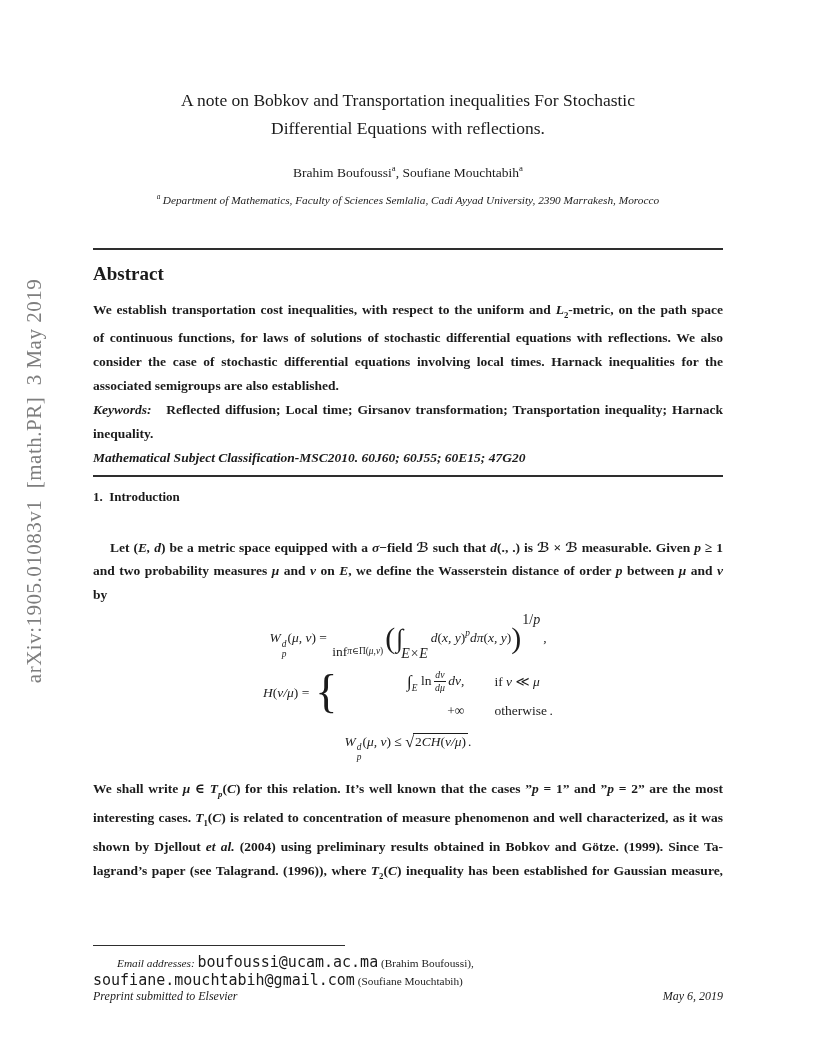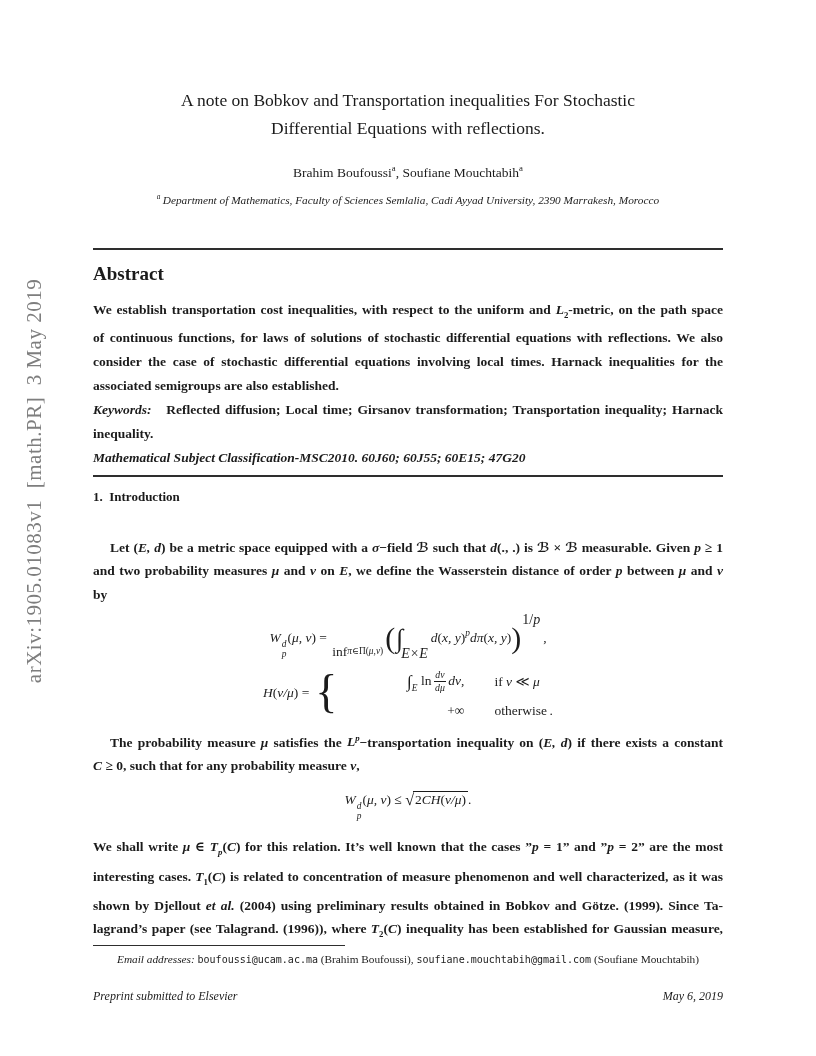--- a/index.html
+++ b/index.html
@@ -51,21 +51,21 @@
   .mint{font-size:17px;line-height:0;vertical-align:middle;}
   .mintsub{font-size:9.4px;vertical-align:-0.7em;margin-right:1px;font-style:italic;}
   .frac{display:inline-flex;flex-direction:column;text-align:center;vertical-align:middle;
         font-size:9.8px;line-height:1.25;font-style:italic;}
   .fn{border-bottom:1px solid currentColor;padding:0 1px;}
   .rad{font-size:1.2em;position:relative;top:1px;margin-right:-1px;}
   .sqrtc{border-top:1.3px solid currentColor;padding:0 2px;}
   
   .footrule{position:absolute;left:93px;top:945px;width:252px;height:1.4px;background:#2e2e2e;}
   .emails{position:absolute;left:93px;top:953px;width:630px;font-size:11.3px;text-indent:24px;}
-  .mono{font-family:"DejaVu Sans Mono","Liberation Mono",monospace;font-size:10px;}
+  .mono{font-family:"DejaVu Sans Mono","Liberation Mono",monospace;font-size:15px;}
   .bottomline{position:absolute;left:93px;top:989px;width:630px;display:flex;
         justify-content:space-between;font-style:italic;font-size:12px;}
 </style>
 </head>
 <body>
 
 <div class="page">
 
   <div class="arxiv-stamp">arXiv:1905.01083v1&nbsp;&nbsp;[math.PR]&nbsp;&nbsp;3 May 2019</div>
 
@@ -120,24 +120,20 @@
                 <span>dμ</span>
               </span> <i>dν</i>,</span>
             <span class="ccond">if <i>ν</i> ≪ <i>μ</i></span>
           </span>
           <span class="crow">
             <span class="cleft">+∞</span>
             <span class="ccond">otherwise .</span>
           </span>
         </span></div>
 
-    <div class="para p3">
-      <div class="line jl indent">The probability measure <i>μ</i> satisfies the <i>L<sup>p</sup></i>−transportation inequality on (<i>E, d</i>) if there exists a constant</div>
-      <div class="line"><i>C</i> ≥ 0, such that for any probability measure <i>ν</i>,</div>
-    </div>
 
     <div class="eq eq3"><i>W</i><span class="ss">
           <span>d</span>
           <span>p</span>
         </span>(<i>μ, ν</i>) ≤ <span class="rad">√</span><span class="sqrtc">2<i>CH</i>(<i>ν/μ</i>)</span>.</div>
 
     <div class="para">
       <div class="line jl">We shall write <i>μ</i> ∈ <i>T<sub>p</sub></i>(<i>C</i>) for this relation.  It’s well known that the cases ”<i>p</i> = 1” and ”<i>p</i> = 2” are the most</div>
       <div class="line jl">interesting cases. <i>T</i><sub>1</sub>(<i>C</i>) is related to concentration of measure phenomenon and well characterized, as it was</div>
       <div class="line jl">shown by Djellout <i>et al.</i> (2004) using preliminary results obtained in Bobkov and Götze. (1999).  Since Ta-</div>

